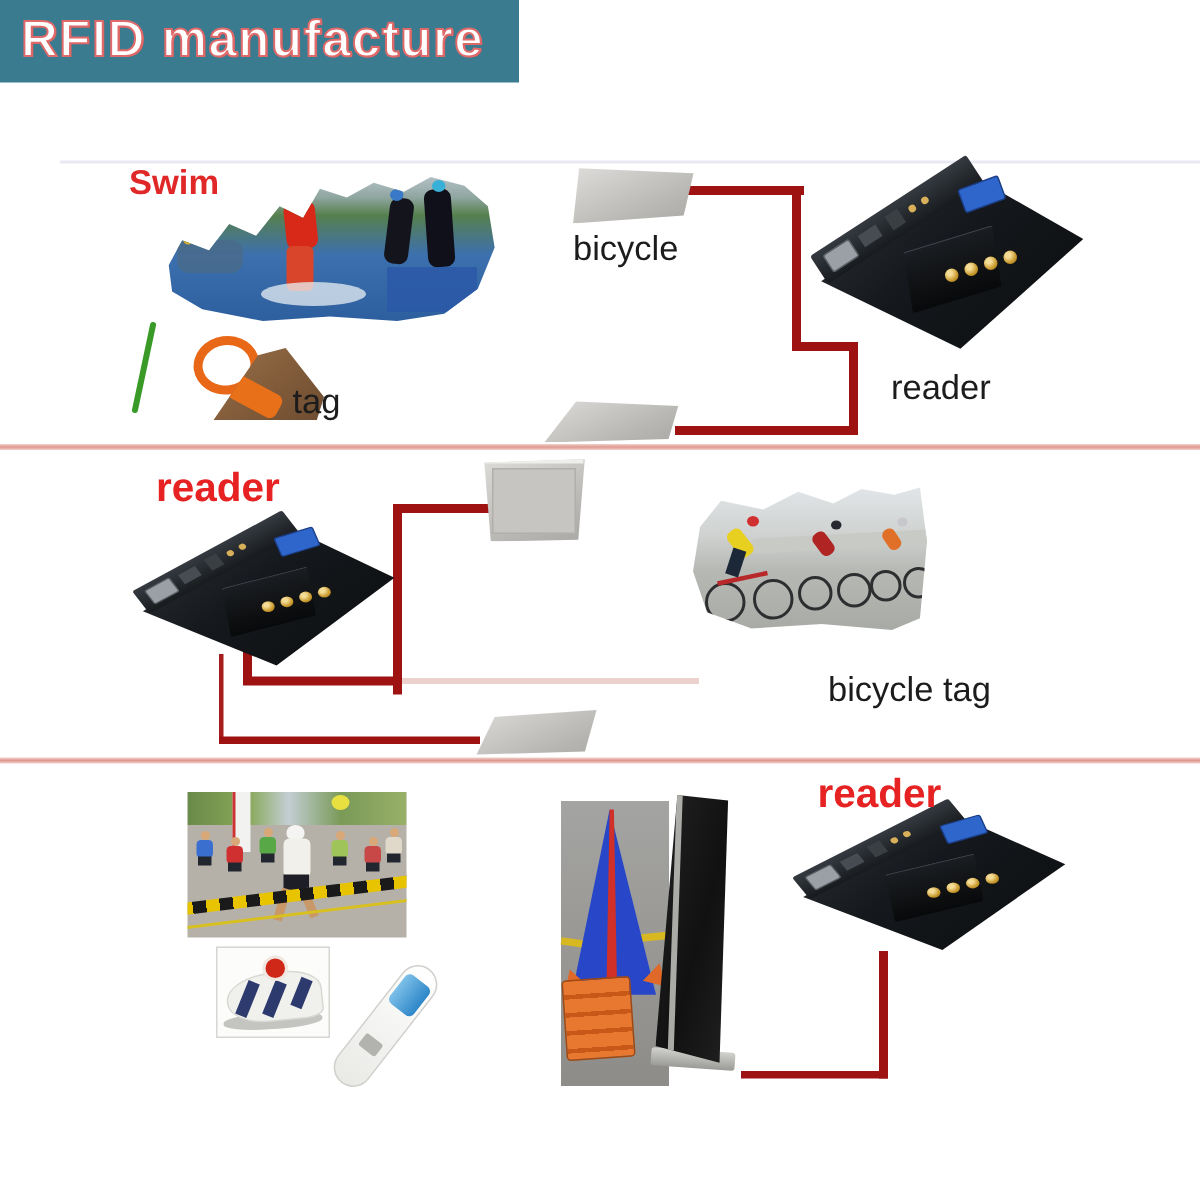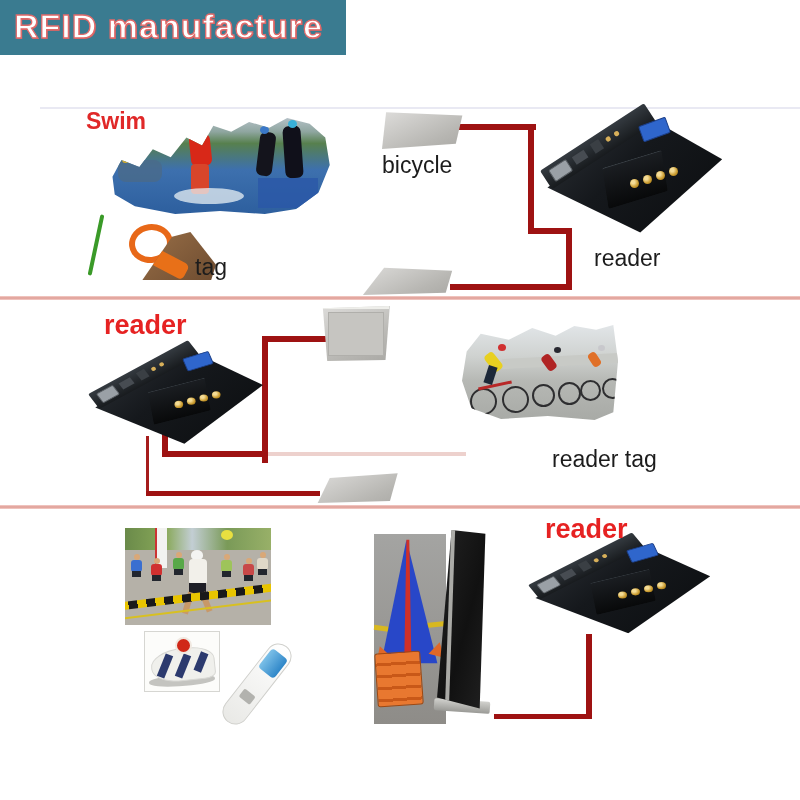--- a/index.html
+++ b/index.html
@@ -177,21 +177,21 @@
     <div class="wheel" style="left:96px;top:60px;width:19px;height:19px;"></div>
     <div class="bikebody" style="left:82px;top:32px;width:10px;height:17px;background:#b02424;transform:rotate(-36deg);"></div>
     <div class="bikehead" style="left:92px;top:25px;width:7px;height:6px;background:#282830;"></div>
 
     <div class="wheel" style="left:118px;top:58px;width:17px;height:17px;"></div>
     <div class="wheel" style="left:140px;top:56px;width:17px;height:17px;"></div>
     <div class="bikebody" style="left:128px;top:30px;width:9px;height:15px;background:#e07028;transform:rotate(-34deg);"></div>
     <div class="bikehead" style="left:136px;top:23px;width:7px;height:6px;background:#c8c8cc;"></div>
   </div>
 
-  <div class="abs lbl-black" style="left:552px;top:446px;">reader tag</div>
+  <div class="abs lbl-black" style="left:552px;top:446px;">bicycle tag</div>
 
   <div class="abs panel" style="left:316px;top:472px;width:86px;height:33px;
        clip-path:polygon(16% 18%,95% 4%,86% 88%,2% 94%);"></div>
 
   <div class="abs photo" style="left:125px;top:528px;width:146px;height:97px;background:#b5b1a8;overflow:hidden;">
     <div class="abs" style="left:0;top:0;width:146px;height:22px;
          background:linear-gradient(90deg,#6a8a4a,#88a858 28%,#c3ced4 46%,#7a9a58 70%,#98b068);"></div>
     <div class="abs" style="left:30px;top:0;width:10px;height:40px;background:#f2f2f0;border-left:2px solid #cc3333;"></div>
     <div class="abs" style="left:96px;top:2px;width:12px;height:10px;border-radius:50%;background:#e8e040;"></div>
     <div class="minifig" style="left:6px;top:26px;">

